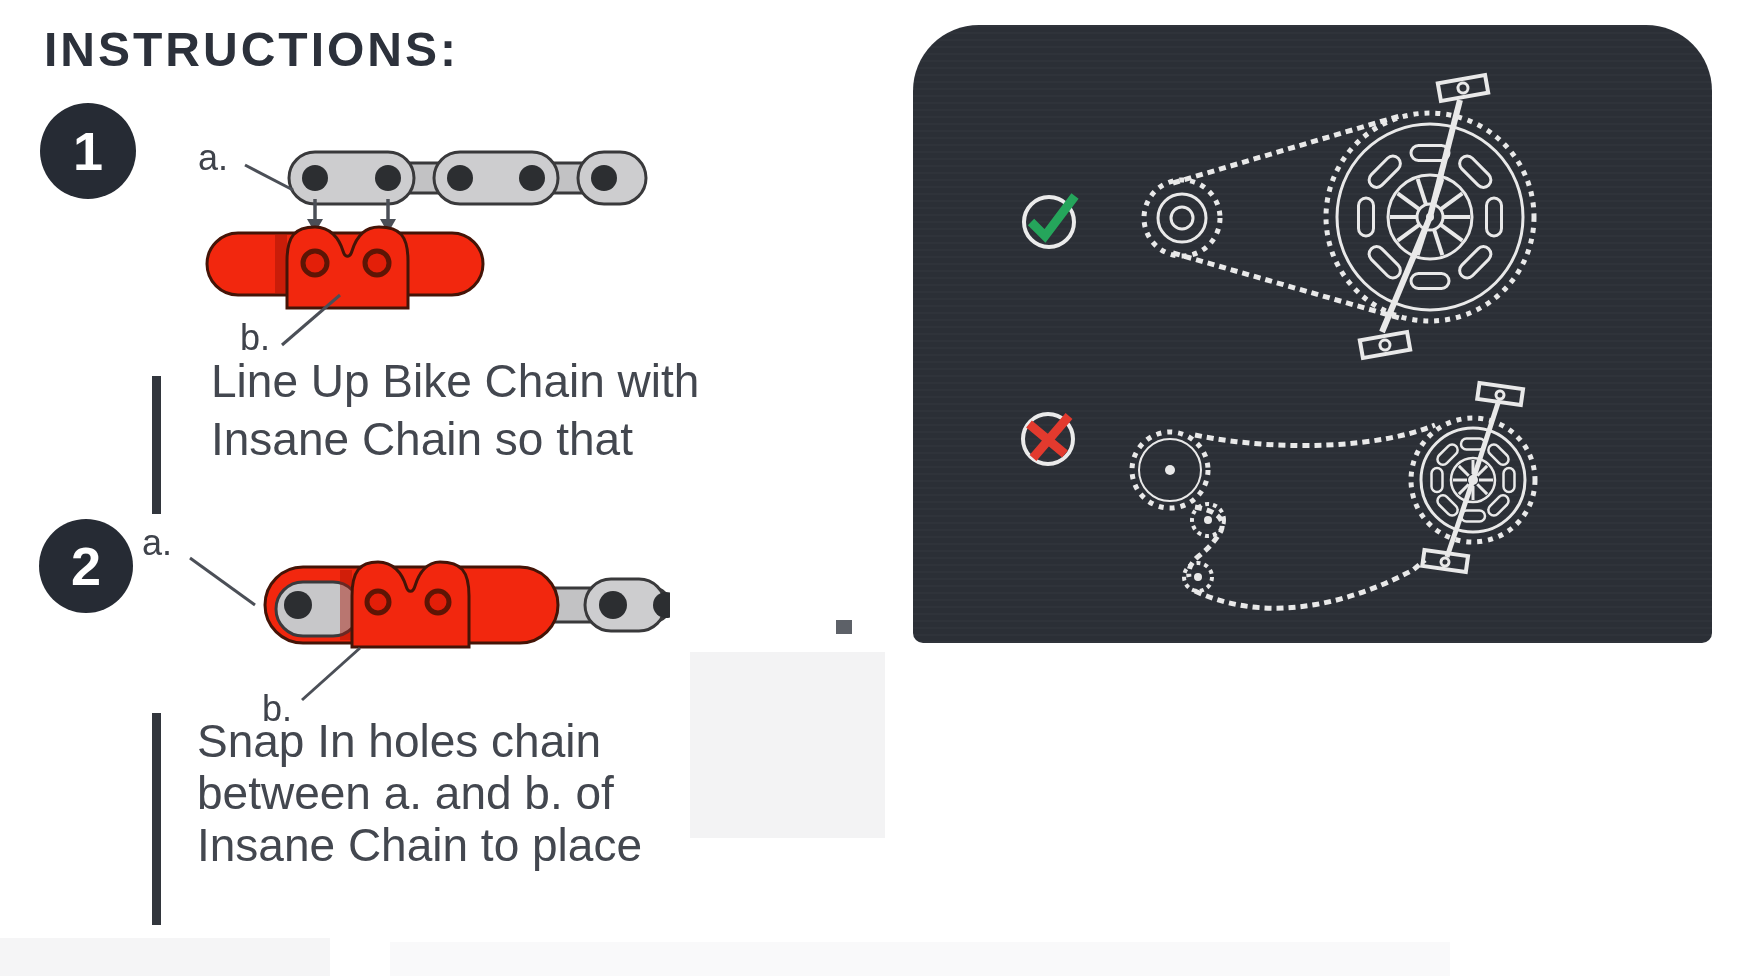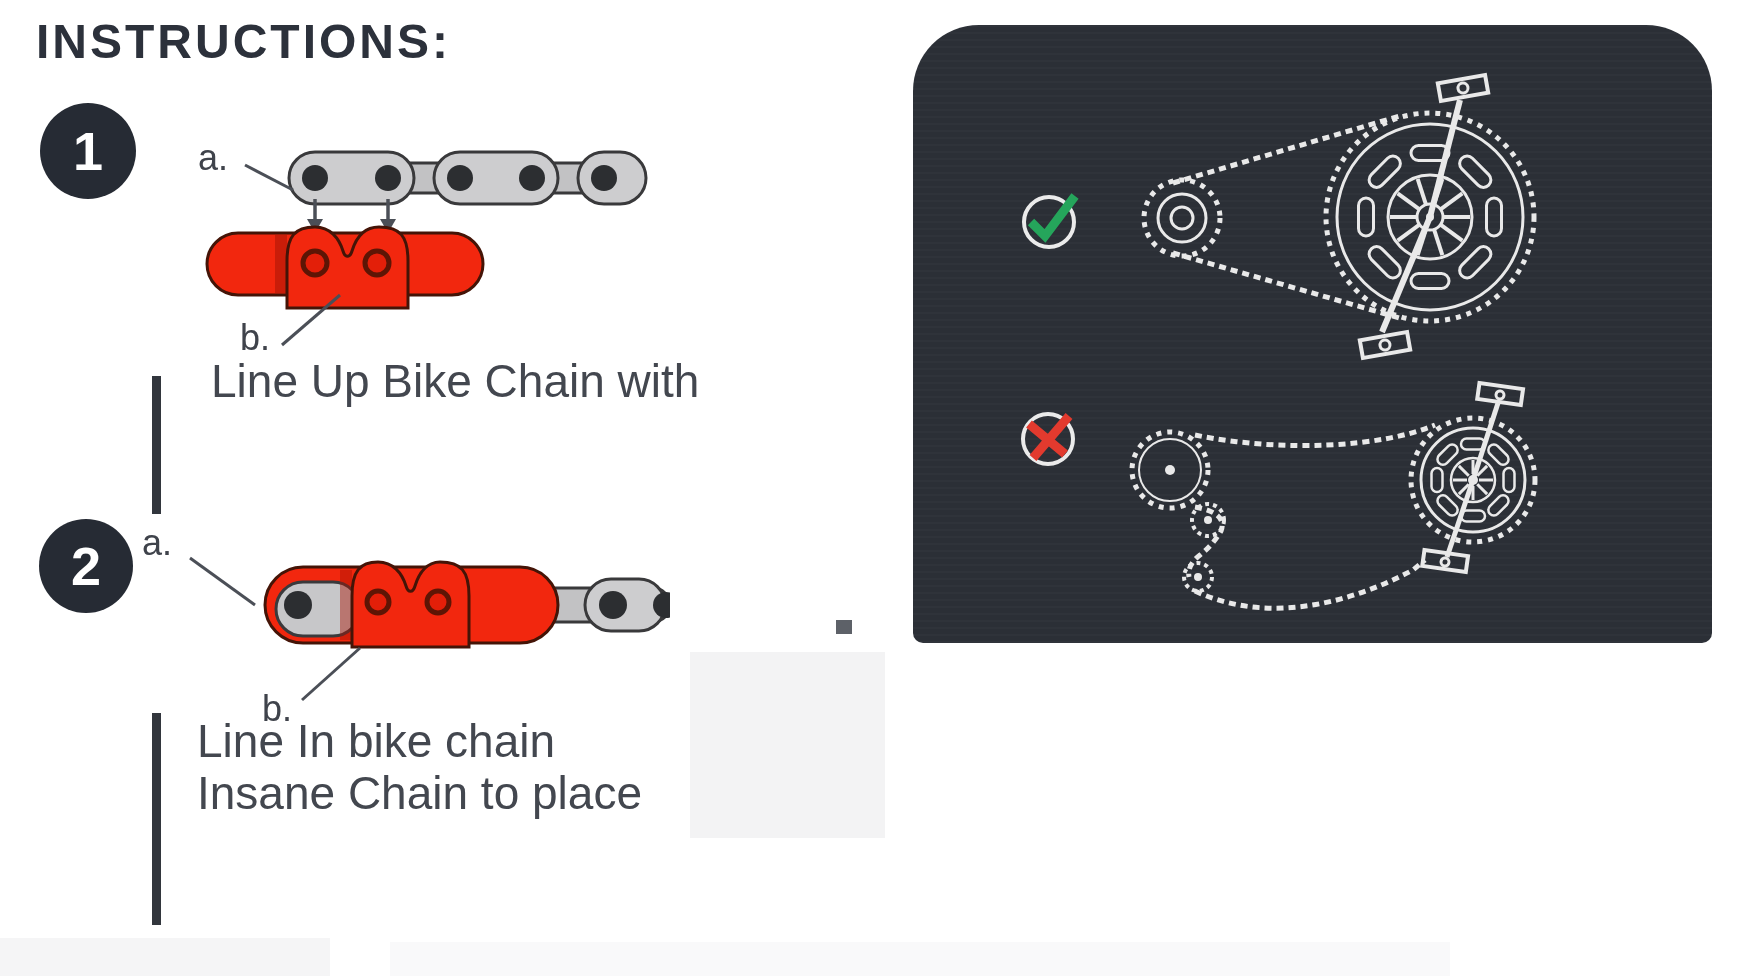--- a/index.html
+++ b/index.html
@@ -1,21 +1,21 @@
 <!DOCTYPE html>
 <html><head>
 <meta charset="utf-8">
 <style>
   html,body{margin:0;padding:0;background:#ffffff;}
   .page{
     position:relative;width:1753px;height:976px;background:#ffffff;overflow:hidden;
     font-family:"Liberation Sans", sans-serif;
   }
   .heading{
-    position:absolute;left:28px;top:6px;margin:8px;
+    position:absolute;left:28px;top:6px;margin:16px;
     font-size:48px;font-weight:800;letter-spacing:3px;color:#2c313b;
   }
   .step-circle{
     position:absolute;border-radius:50%;background:#262b34;color:#ffffff;
     display:flex;align-items:center;justify-content:center;
     font-size:54px;font-weight:700;
   }
   .step-circle.one{left:40px;top:103px;width:96px;height:96px;}
   .step-circle.two{left:39px;top:519px;width:94px;height:94px;}
   .diagram{position:absolute;}
@@ -86,20 +86,21 @@
 
     <line x1="75" y1="70" x2="123" y2="95" stroke="#4b4f57" stroke-width="3"></line>
     <text x="28" y="75" font-size="36" font-weight="500" fill="#3f434b">a.</text>
     <line x1="112" y1="250" x2="170" y2="200" stroke="#4b4f57" stroke-width="3"></line>
     <text x="70" y="255" font-size="36" font-weight="500" fill="#3f434b">b.</text>
   </svg>
 
   <div class="vbar b1"></div>
   <div class="step-text t1">
     <div>Line Up Bike Chain with</div>
+    <div>Insane Chain so that</div>
   </div>
 
   <div class="step-circle two">
     <span>2</span>
   </div>
 
   <svg class="diagram d2" width="540" height="230" viewBox="0 0 540 230">
 
     <g>
       <rect x="400" y="93" width="140" height="34" rx="17" fill="#c2c2c4" stroke="#39393b" stroke-width="3"></rect>
@@ -119,21 +120,22 @@
     </g>
 
     <line x1="60" y1="63" x2="125" y2="110" stroke="#4b4f57" stroke-width="3"></line>
     <text x="12" y="60" font-size="36" font-weight="500" fill="#3f434b">a.</text>
     <line x1="172" y1="205" x2="230" y2="153" stroke="#4b4f57" stroke-width="3"></line>
     <text x="132" y="226" font-size="36" font-weight="500" fill="#3f434b">b.</text>
   </svg>
 
   <div class="vbar b2"></div>
   <div class="step-text t2">
-    <div>Line In bike chain</div>
+    <div>Snap In holes chain</div>
+    <div>between a. and b. of</div>
     <div>Insane Chain to place</div>
   </div>
 
   <div class="panel">
 
     <svg class="abs" style="left:103px;top:160px" width="70" height="70" viewBox="0 0 70 70">
       <circle cx="33" cy="37" r="25" fill="none" stroke="#ebebeb" stroke-width="4"></circle>
       <path d="M 15 37 L 29 51 L 59 11" fill="none" stroke="#25a55b" stroke-width="9"></path>
     </svg>
 

